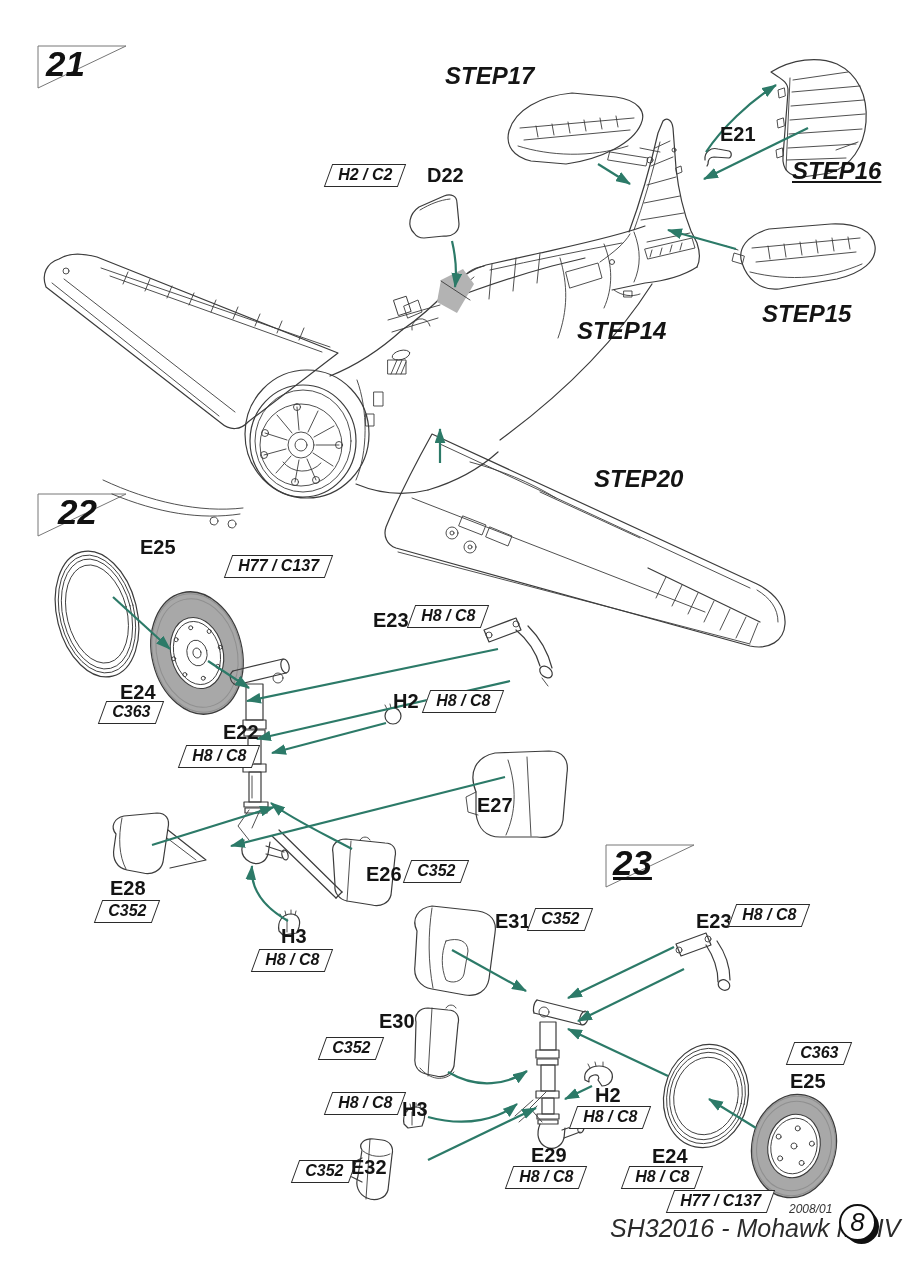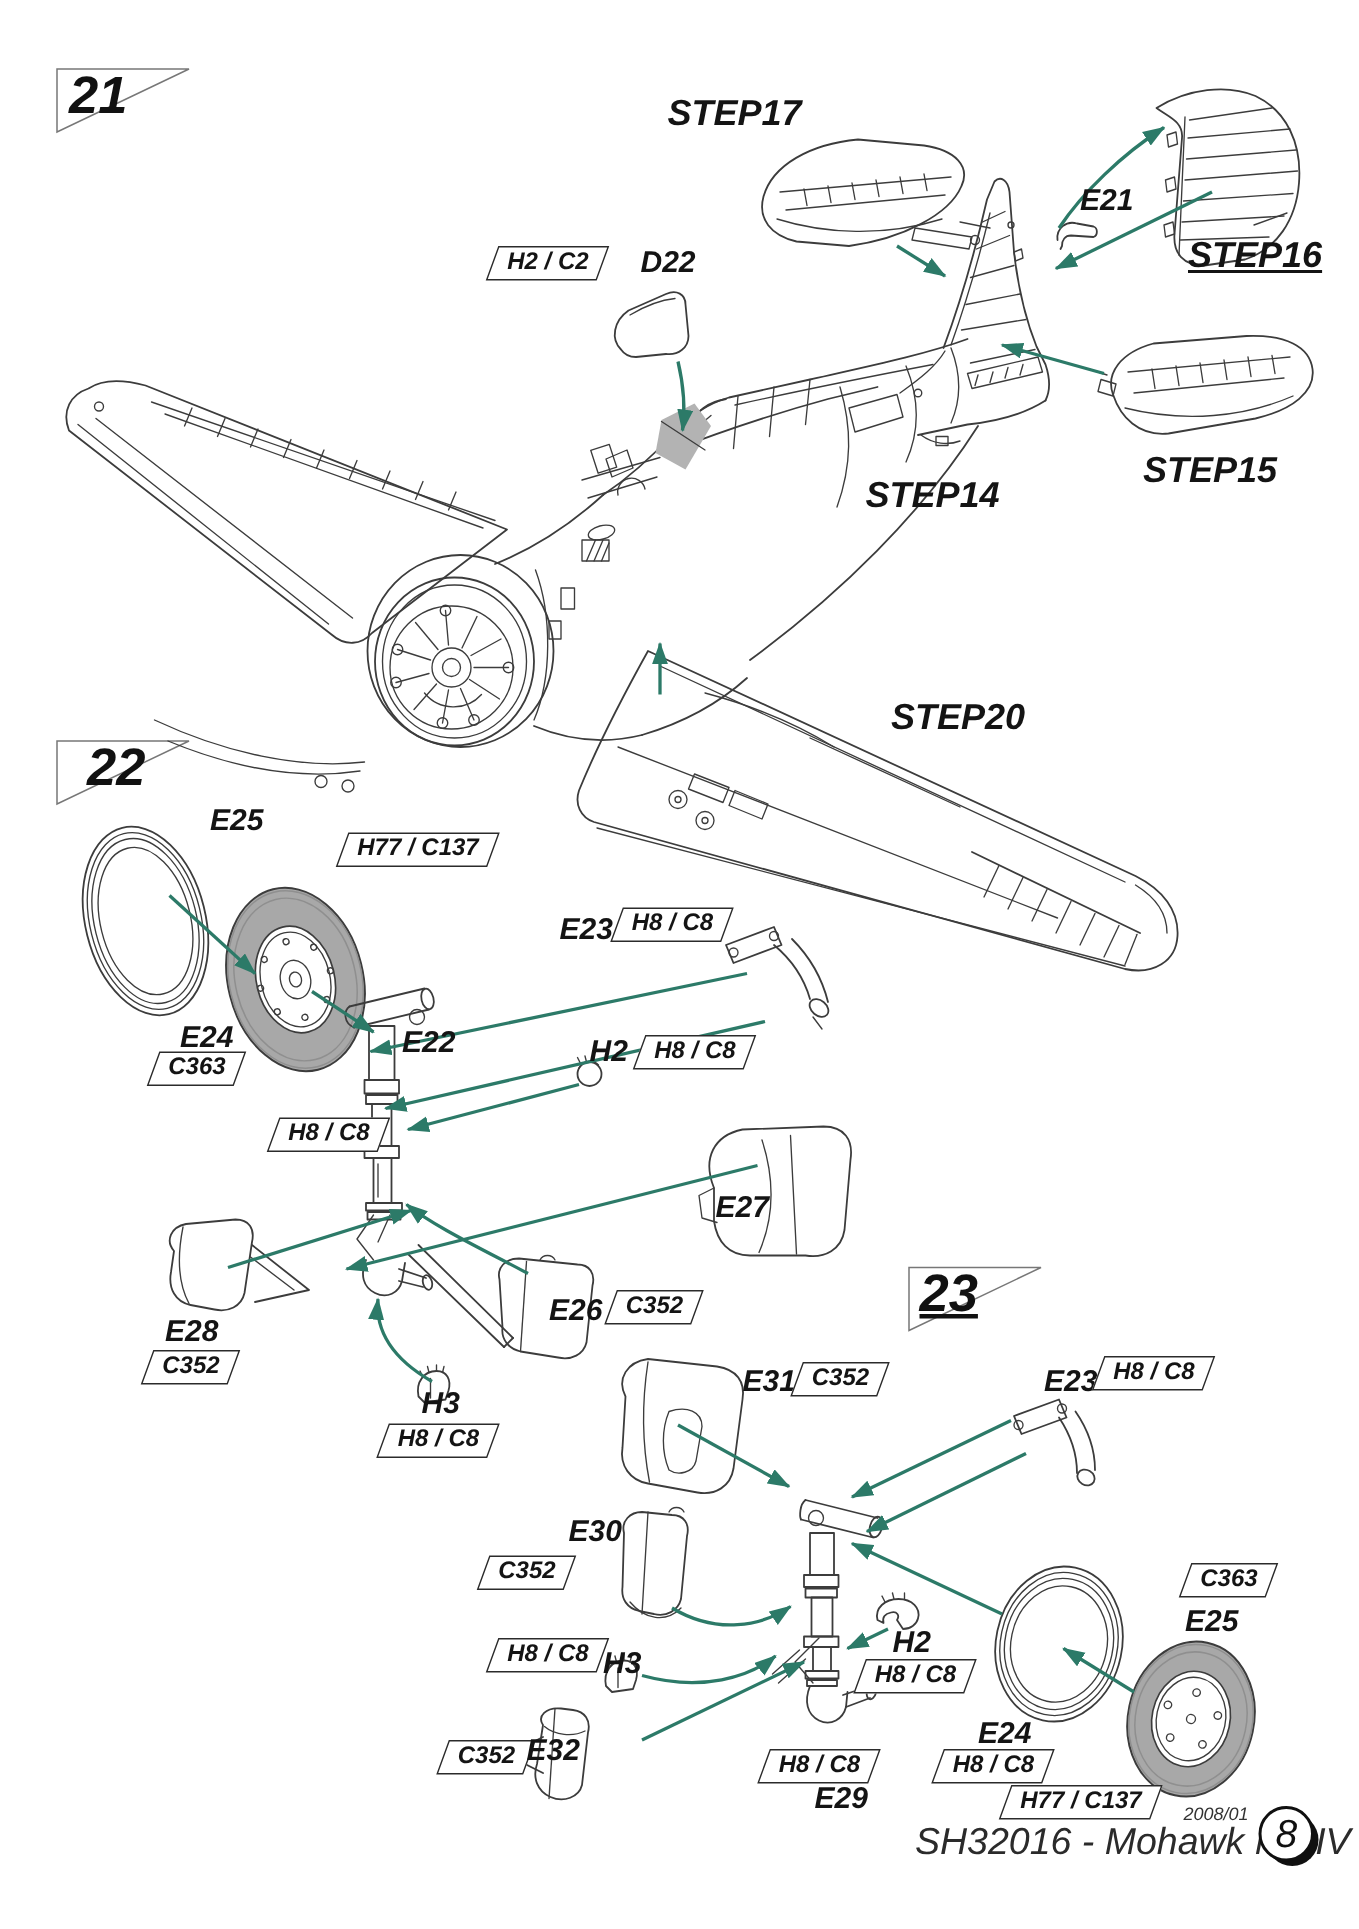--- a/index.html
+++ b/index.html
@@ -13,21 +13,21 @@
   #art{position:absolute;left:0;top:0;}
   .ink{stroke:var(--ink);stroke-width:1.2;fill:none;stroke-linecap:round;stroke-linejoin:round;}
   .thin{stroke-width:0.9;}
   .tire{fill:var(--tire);stroke:var(--ink);stroke-width:1.3;}
   .tread{stroke:#8f8f8f;fill:none;stroke-width:1;}
   .hubw{fill:#fff;stroke:var(--ink);stroke-width:1.1;}
   .shade{fill:var(--shade);stroke:none;}
   .flag{fill:#fff;stroke:#777;stroke-width:1;}
   .arw{stroke:var(--arrow);stroke-width:2.2;fill:none;marker-end:url(#ah);}
   .ahf{fill:var(--arrow);}
-  .pl{position:absolute;font-weight:bold;font-size:20px;color:var(--txt);white-space:nowrap;font-style:italic;}
+  .pl{position:absolute;font-weight:bold;font-size:20px;color:var(--txt);white-space:nowrap;}
   .st{position:absolute;font-weight:bold;font-style:italic;font-size:24px;color:var(--txt);white-space:nowrap;}
   .fl{position:absolute;font-weight:bold;font-style:italic;font-size:35px;color:#111;white-space:nowrap;}
   .co{position:absolute;border:1.5px solid #2b2b2b;background:#fff;transform:skewX(-20deg);
       padding:1px 9px 2px 9px;white-space:nowrap;}
   .co i{display:inline-block;transform:skewX(20deg);font-weight:bold;font-style:italic;
       font-size:16px;color:var(--txt);font-family:"Liberation Sans",sans-serif;}
   .footer-kit{position:absolute;font-style:italic;font-size:25px;color:#2b2b2b;white-space:nowrap;}
   .footer-date{position:absolute;font-style:italic;font-size:12px;color:#333;white-space:nowrap;}
   .pgc{position:absolute;width:33px;height:33px;border:2.5px solid #101010;border-radius:50%;
       background:#fff;box-shadow:4px 4px 0 -1px #101010;display:flex;align-items:center;
@@ -494,21 +494,21 @@
 <span class="st" style="left:594px;top:465px;">STEP20</span>
 
 <span class="pl" style="left:140px;top:536px;">E25</span>
 <div class="co" style="left:228px;top:555px;"><i>H77 / C137</i></div>
 <span class="pl" style="left:120px;top:681px;">E24</span>
 <div class="co" style="left:102px;top:701px;"><i>C363</i></div>
 <span class="pl" style="left:373px;top:609px;">E23</span>
 <div class="co" style="left:411px;top:605px;"><i>H8 / C8</i></div>
 <span class="pl" style="left:393px;top:690px;">H2</span>
 <div class="co" style="left:426px;top:690px;"><i>H8 / C8</i></div>
-<span class="pl" style="left:223px;top:684px;margin-left:45px;">E22</span>
+<span class="pl" style="left:223px;top:721px;">E22</span>
 <div class="co" style="left:182px;top:745px;"><i>H8 / C8</i></div>
 <span class="pl" style="left:477px;top:794px;">E27</span>
 <span class="pl" style="left:110px;top:877px;">E28</span>
 <div class="co" style="left:98px;top:900px;"><i>C352</i></div>
 <span class="pl" style="left:366px;top:863px;">E26</span>
 <div class="co" style="left:407px;top:860px;"><i>C352</i></div>
 <span class="pl" style="left:281px;top:925px;">H3</span>
 <div class="co" style="left:255px;top:949px;"><i>H8 / C8</i></div>
 
 <span class="pl" style="left:495px;top:910px;">E31</span>
@@ -516,21 +516,21 @@
 <span class="pl" style="left:696px;top:910px;">E23</span>
 <div class="co" style="left:732px;top:904px;"><i>H8 / C8</i></div>
 <div class="co" style="left:322px;top:1037px;"><i>C352</i></div>
 <span class="pl" style="left:379px;top:1010px;text-align:center;">E30</span>
 <div class="co" style="left:328px;top:1092px;"><i>H8 / C8</i></div>
 <span class="pl" style="left:402px;top:1098px;">H3</span>
 <span class="pl" style="left:595px;top:1084px;">H2</span>
 <div class="co" style="left:573px;top:1106px;"><i>H8 / C8</i></div>
 <div class="co" style="left:295px;top:1160px;"><i>C352</i></div>
 <span class="pl" style="left:351px;top:1156px;">E32</span>
-<span class="pl" style="left:531px;top:1188px;margin-left:12px;">E29</span>
+<span class="pl" style="left:531px;top:1144px;">E29</span>
 <div class="co" style="left:509px;top:1166px;"><i>H8 / C8</i></div>
 <span class="pl" style="left:652px;top:1145px;">E24</span>
 <div class="co" style="left:625px;top:1166px;"><i>H8 / C8</i></div>
 <div class="co" style="left:790px;top:1042px;"><i>C363</i></div>
 <span class="pl" style="left:790px;top:1070px;">E25</span>
 <div class="co" style="left:670px;top:1190px;"><i>H77 / C137</i></div>
 
 <span class="footer-date" style="left:789px;top:1202px;">2008/01</span>
 <span class="footer-kit" style="left:610px;top:1214px;">SH32016 - Mohawk Mk.IV</span>
 <div class="pgc" style="left:839px;top:1204px;">

